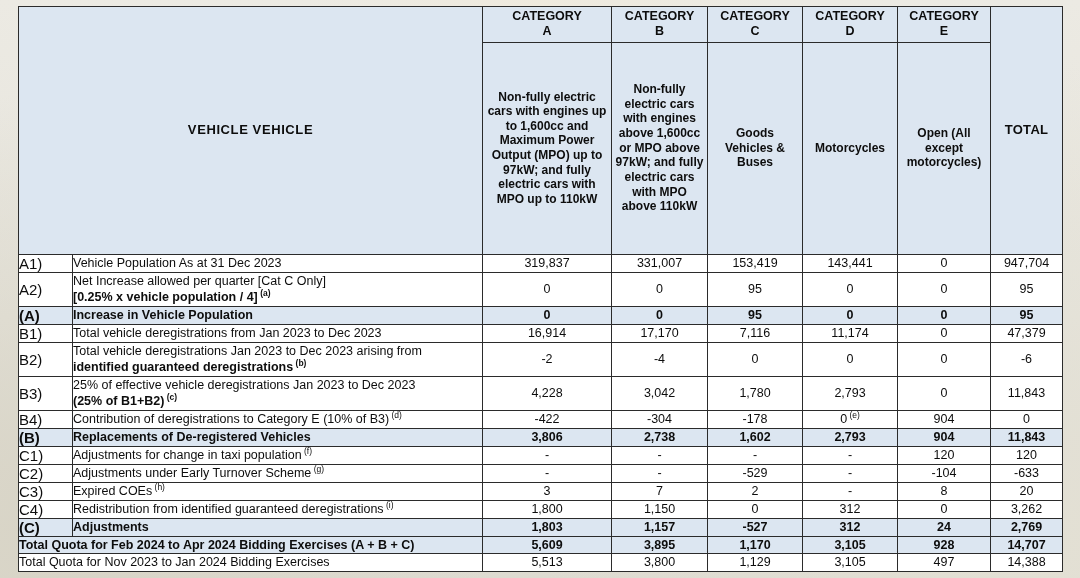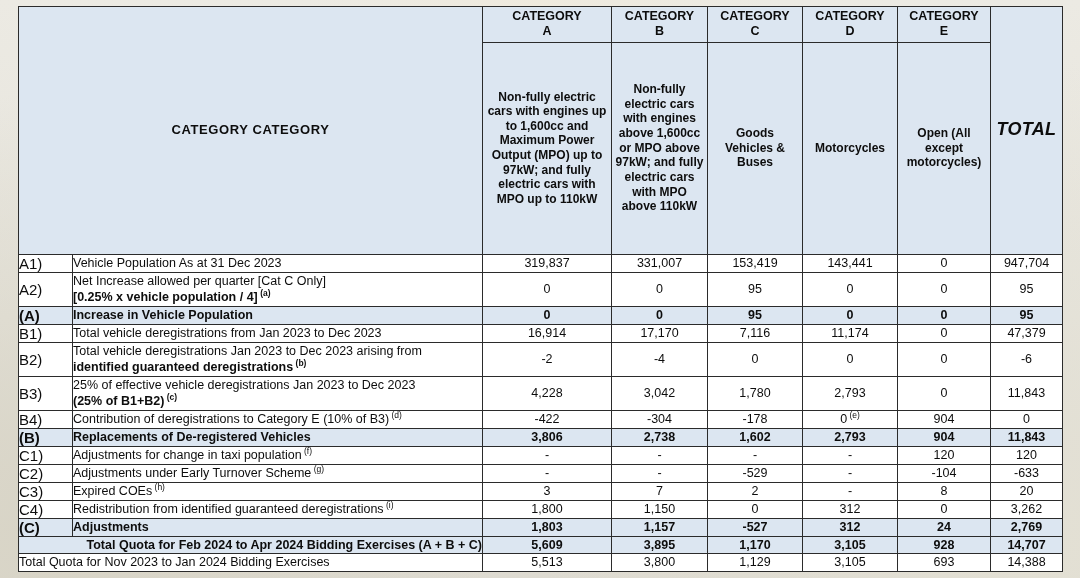--- a/index.html
+++ b/index.html
@@ -62,23 +62,22 @@
   }
   .hdr.catname {
     font-size: 12.5px;
     padding: 2px 2px;
   }
   .hdr.catdesc {
     font-size: 12px;
     padding: 4px 3px;
   }
   .hdr.total {
-    font-size: 18px;
+    font-size: 13px;
     letter-spacing: .3px;
-    font-style: italic;
   }
 
   
   td.code {
     padding: 2px 0 2px 5px;
     font-size: 15px;
     white-space: nowrap;
   }
   td.desc {
     padding: 2px 4px 2px 5px;
@@ -114,21 +113,21 @@
       <col style="width:129px">
       <col style="width:96px">
       <col style="width:95px">
       <col style="width:95px">
       <col style="width:93px">
       <col style="width:72px">
     </colgroup>
 
     <thead>
       <tr>
-        <th class="hdr vehcat" colspan="2" rowspan="2">CATEGORY CATEGORY</th>
+        <th class="hdr vehcat" colspan="2" rowspan="2">VEHICLE VEHICLE</th>
         <th class="hdr catname">
           <span>CATEGORY</span><br>
           <span>A</span>
         </th>
         <th class="hdr catname">
           <span>CATEGORY</span><br>
           <span>B</span>
         </th>
         <th class="hdr catname">
           <span>CATEGORY</span><br>
@@ -278,32 +277,32 @@
           <td class="code">(C)</td>
           <td class="desc"><span>Adjustments</span></td>
           <td class="num">1,803</td>
           <td class="num">1,157</td>
           <td class="num">-527</td>
           <td class="num">312</td>
           <td class="num">24</td>
           <td class="num">2,769</td>
         </tr>
         <tr class="shade">
-          <td class="desc" colspan="2" style="font-weight: bold; text-align: right;">Total Quota for Feb 2024 to Apr 2024 Bidding Exercises (A + B + C)</td>
+          <td class="desc" colspan="2" style="font-weight: bold;">Total Quota for Feb 2024 to Apr 2024 Bidding Exercises (A + B + C)</td>
           <td class="num">5,609</td>
           <td class="num">3,895</td>
           <td class="num">1,170</td>
           <td class="num">3,105</td>
           <td class="num">928</td>
           <td class="num">14,707</td>
         </tr>
         <tr class="">
           <td class="desc" colspan="2">Total Quota for Nov 2023 to Jan 2024 Bidding Exercises</td>
           <td class="num">5,513</td>
           <td class="num">3,800</td>
           <td class="num">1,129</td>
           <td class="num">3,105</td>
-          <td class="num">693</td>
+          <td class="num">497</td>
           <td class="num">14,388</td>
         </tr>
       </tbody>
   </table>
 </div>
 
 </body></html>

